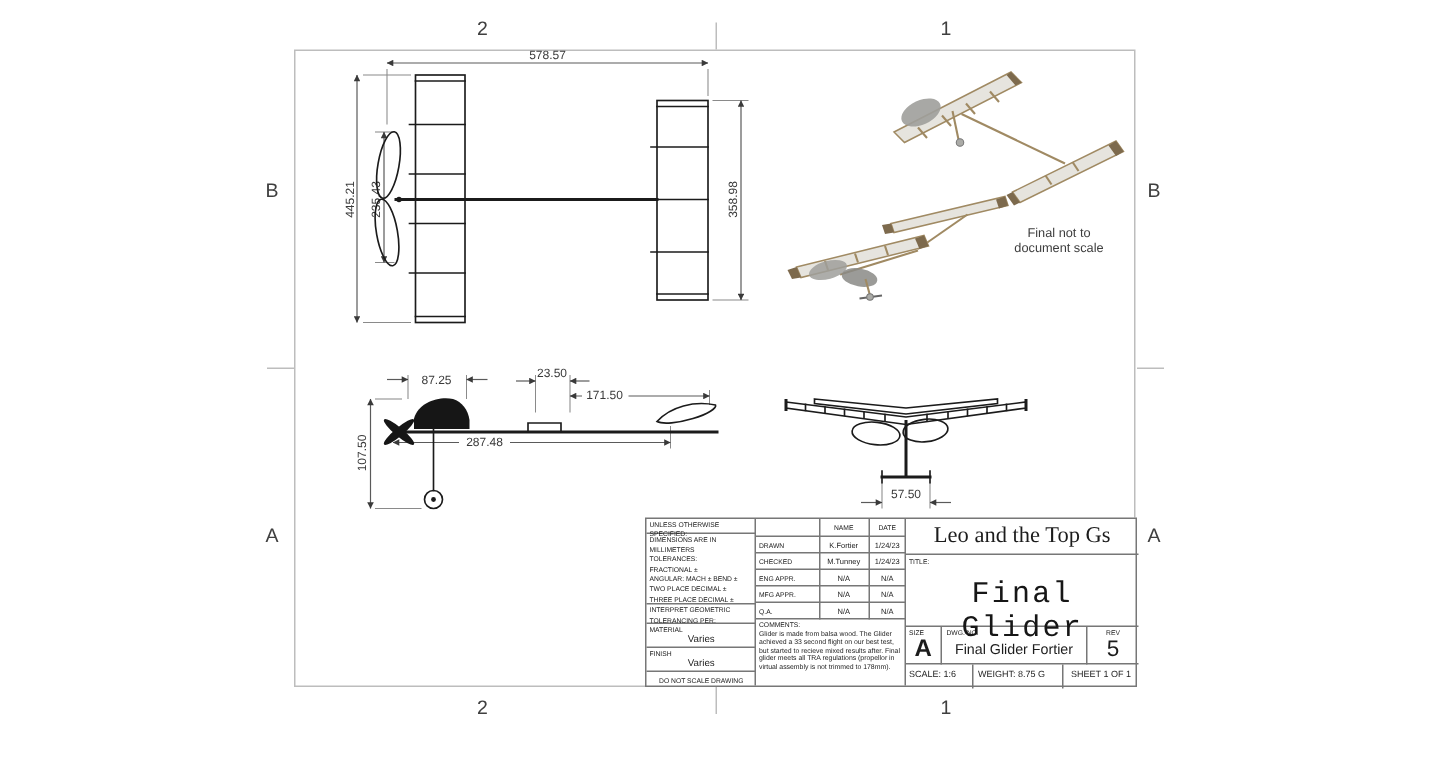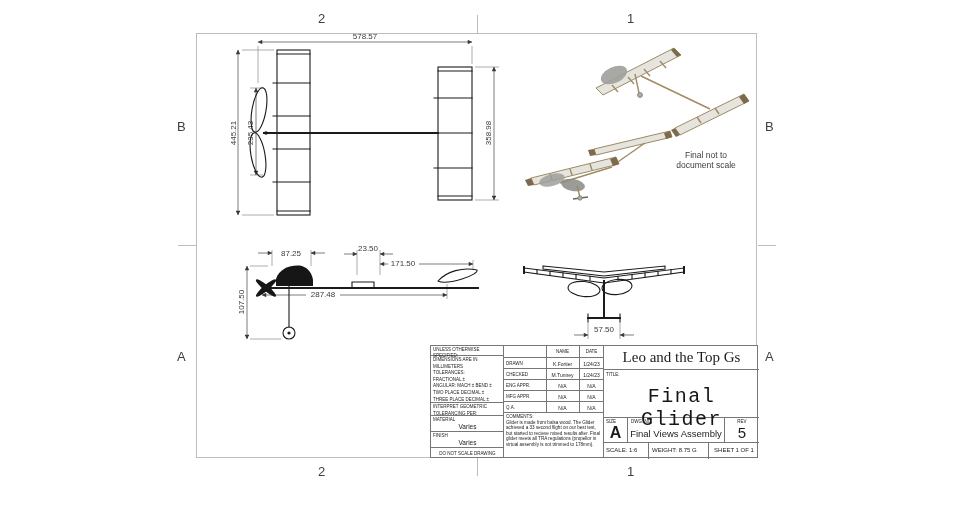--- a/index.html
+++ b/index.html
@@ -272,21 +272,21 @@
         <div class="lbl" style="position:absolute;left:2px;top:2px;">TITLE:</div>
         <div class="bigtitle" style="position:absolute;left:0;top:15px;width:155px;text-align:center;">Final Glider</div>
       </div>
       <div class="abs bd-b" style="left:0;top:72px;width:155px;height:25px;">
         <div class="abs bd-r" style="left:0;top:0;width:24px;height:25px;">
           <div class="lbl" style="padding:1px 0 0 2px;">SIZE</div>
           <div style="font-size:16px;text-align:center;line-height:16px;font-weight:bold;">A</div>
         </div>
         <div class="abs bd-r" style="left:24px;top:0;width:97px;height:25px;">
           <div class="lbl" style="padding:1px 0 0 3px;">DWG.  NO.</div>
-          <div style="font-size:9.5px;text-align:center;margin-top:3px;">Final Views Assembly</div>
+          <div style="font-size:9.5px;text-align:center;margin-top:3px;">Final Glider Fortier</div>
         </div>
         <div class="abs" style="left:121px;top:0;width:34px;height:25px;">
           <div class="lbl" style="padding:1px 0 0 0;text-align:center;">REV</div>
           <div style="font-size:15px;text-align:center;line-height:15px;">5</div>
         </div>
       </div>
       <div class="abs" style="left:0;top:97px;width:155px;height:16px;">
         <div class="abs bd-r" style="left:0;top:0;width:45px;height:16px;font-size:6px;line-height:15px;padding-left:2px;">SCALE: 1:6</div>
         <div class="abs bd-r" style="left:45px;top:0;width:60px;height:16px;font-size:6px;line-height:15px;padding-left:3px;">WEIGHT: 8.75 G</div>
         <div class="abs" style="left:105px;top:0;width:50px;height:16px;font-size:6px;line-height:15px;text-align:center;">SHEET 1 OF 1</div>

